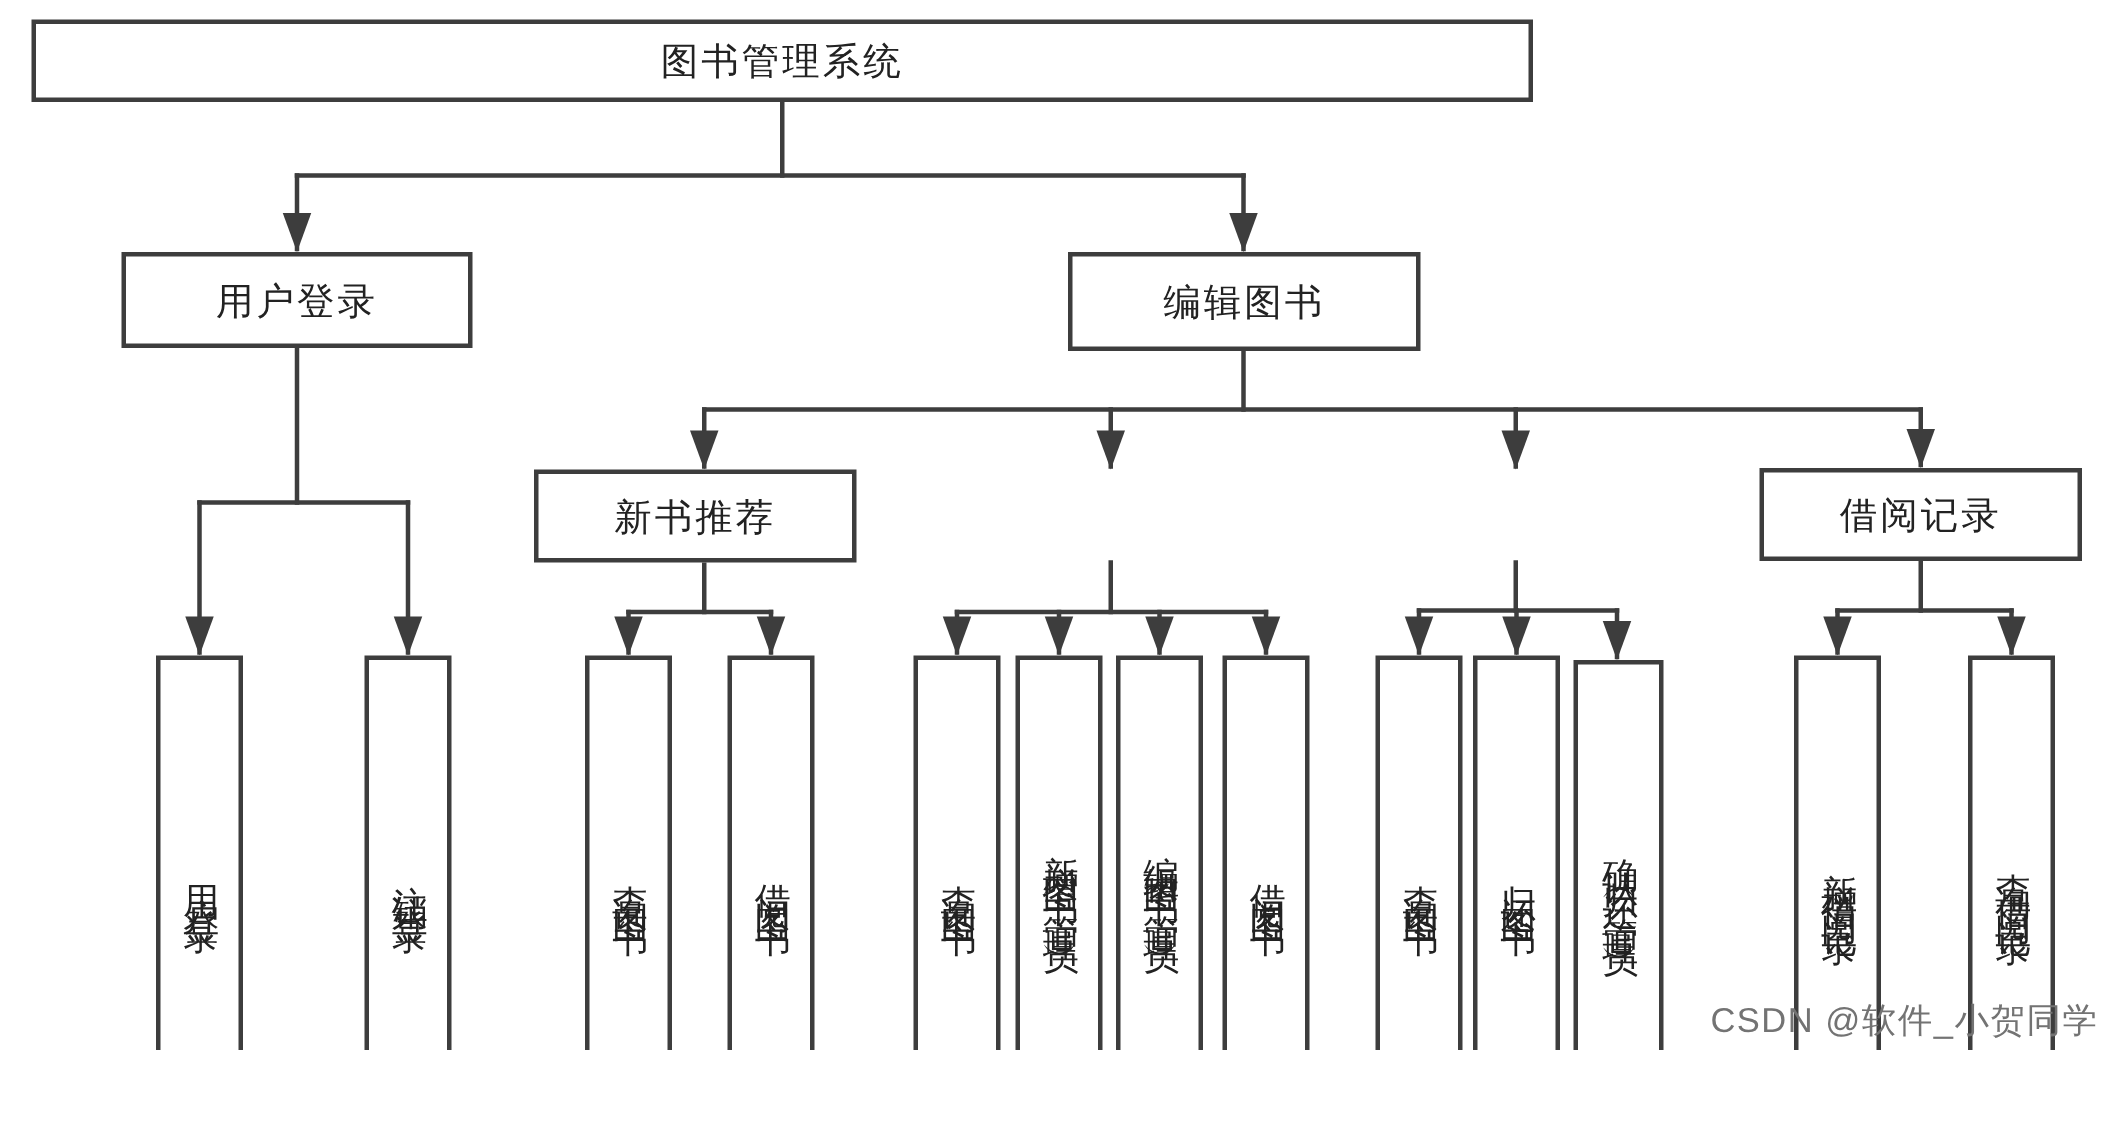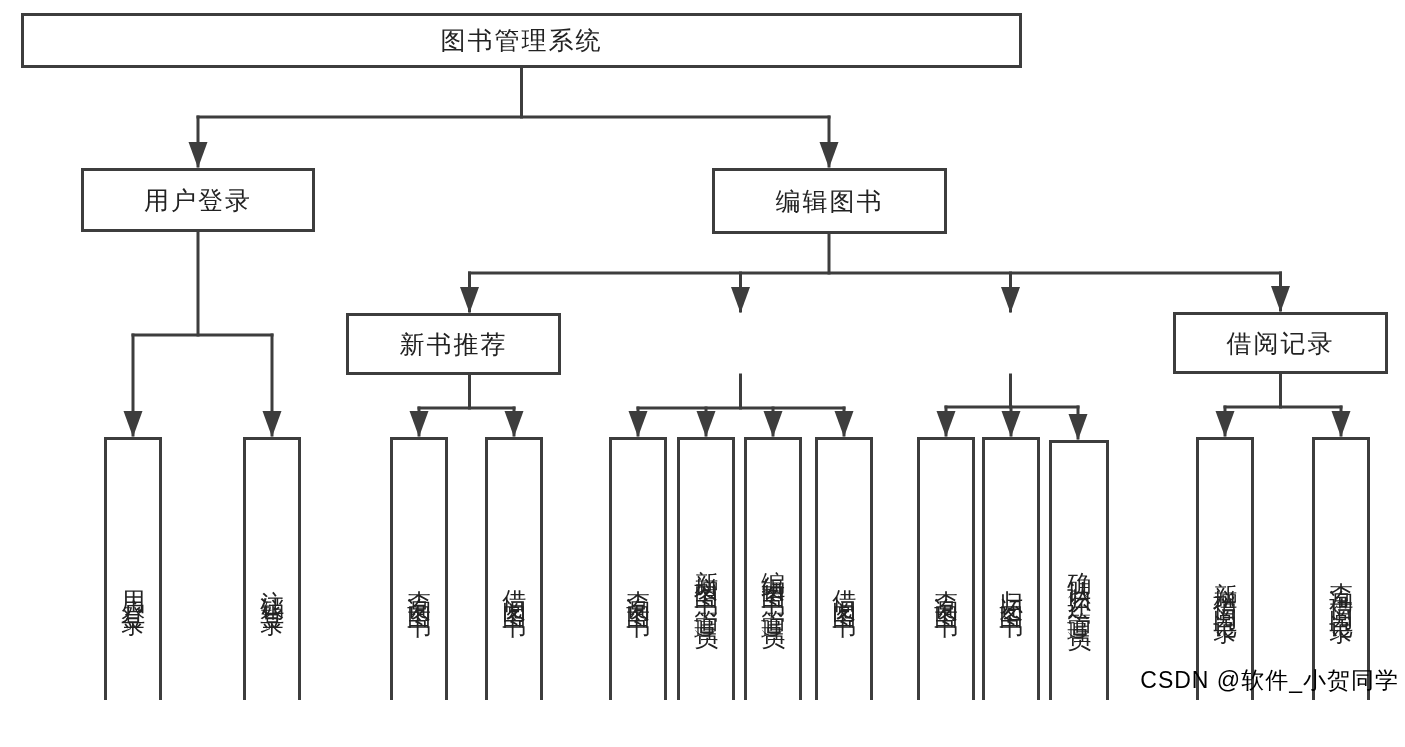--- a/index.html
+++ b/index.html
@@ -29,21 +29,21 @@
     writing-mode:vertical-rl;
     text-orientation:mixed;
     font-size:24px;
     letter-spacing:8px;
     line-height:1.1;
   }
   .watermark{
     position:absolute;
     right:6px;bottom:4px;
     font-size:23px;
-    color:#000000;
+    color:#737373;
     letter-spacing:1px;
     z-index:5;
     white-space:nowrap;
   }
 </style>
 </head>
 <body>
 
 <div class="canvas">
 
@@ -106,21 +106,21 @@
     <span class="hlabel">图书管理系统</span>
   </div>
 
   <div class="node" style="left:81px;top:168px;width:234px;height:64px">
     <span class="hlabel">用户登录</span>
   </div>
   <div class="node" style="left:712px;top:168px;width:235px;height:66px">
     <span class="hlabel">编辑图书</span>
   </div>
 
-  <div class="node" style="left:346px;top:313px;width:215px;height:62px">
+  <div class="node" style="left:356px;top:313px;width:215px;height:62px">
     <span class="hlabel">新书推荐</span>
   </div>
   <div class="node" style="left:1173px;top:312px;width:215px;height:62px">
     <span class="hlabel">借阅记录</span>
   </div>
 
   <div class="node leaf" style="left:104px;top:437px;width:58px;height:300px">
     <span class="vlabel">用户登录</span>
   </div>
   <div class="node leaf" style="left:243px;top:437px;width:58px;height:300px">

